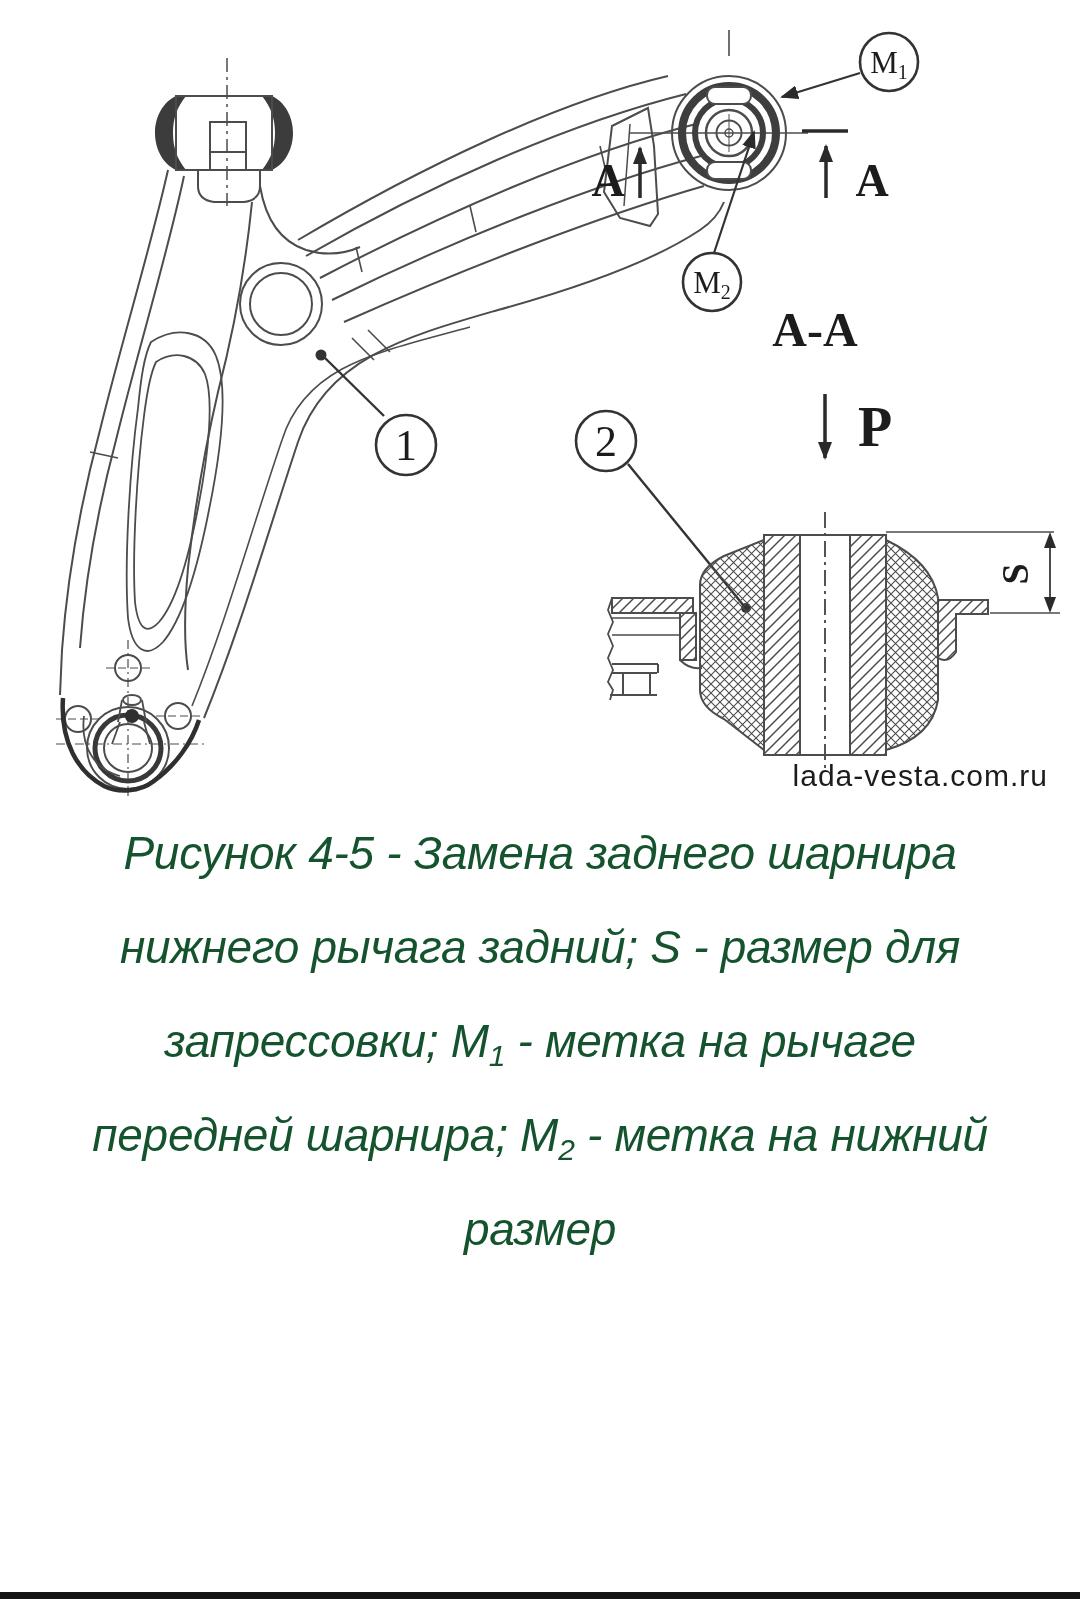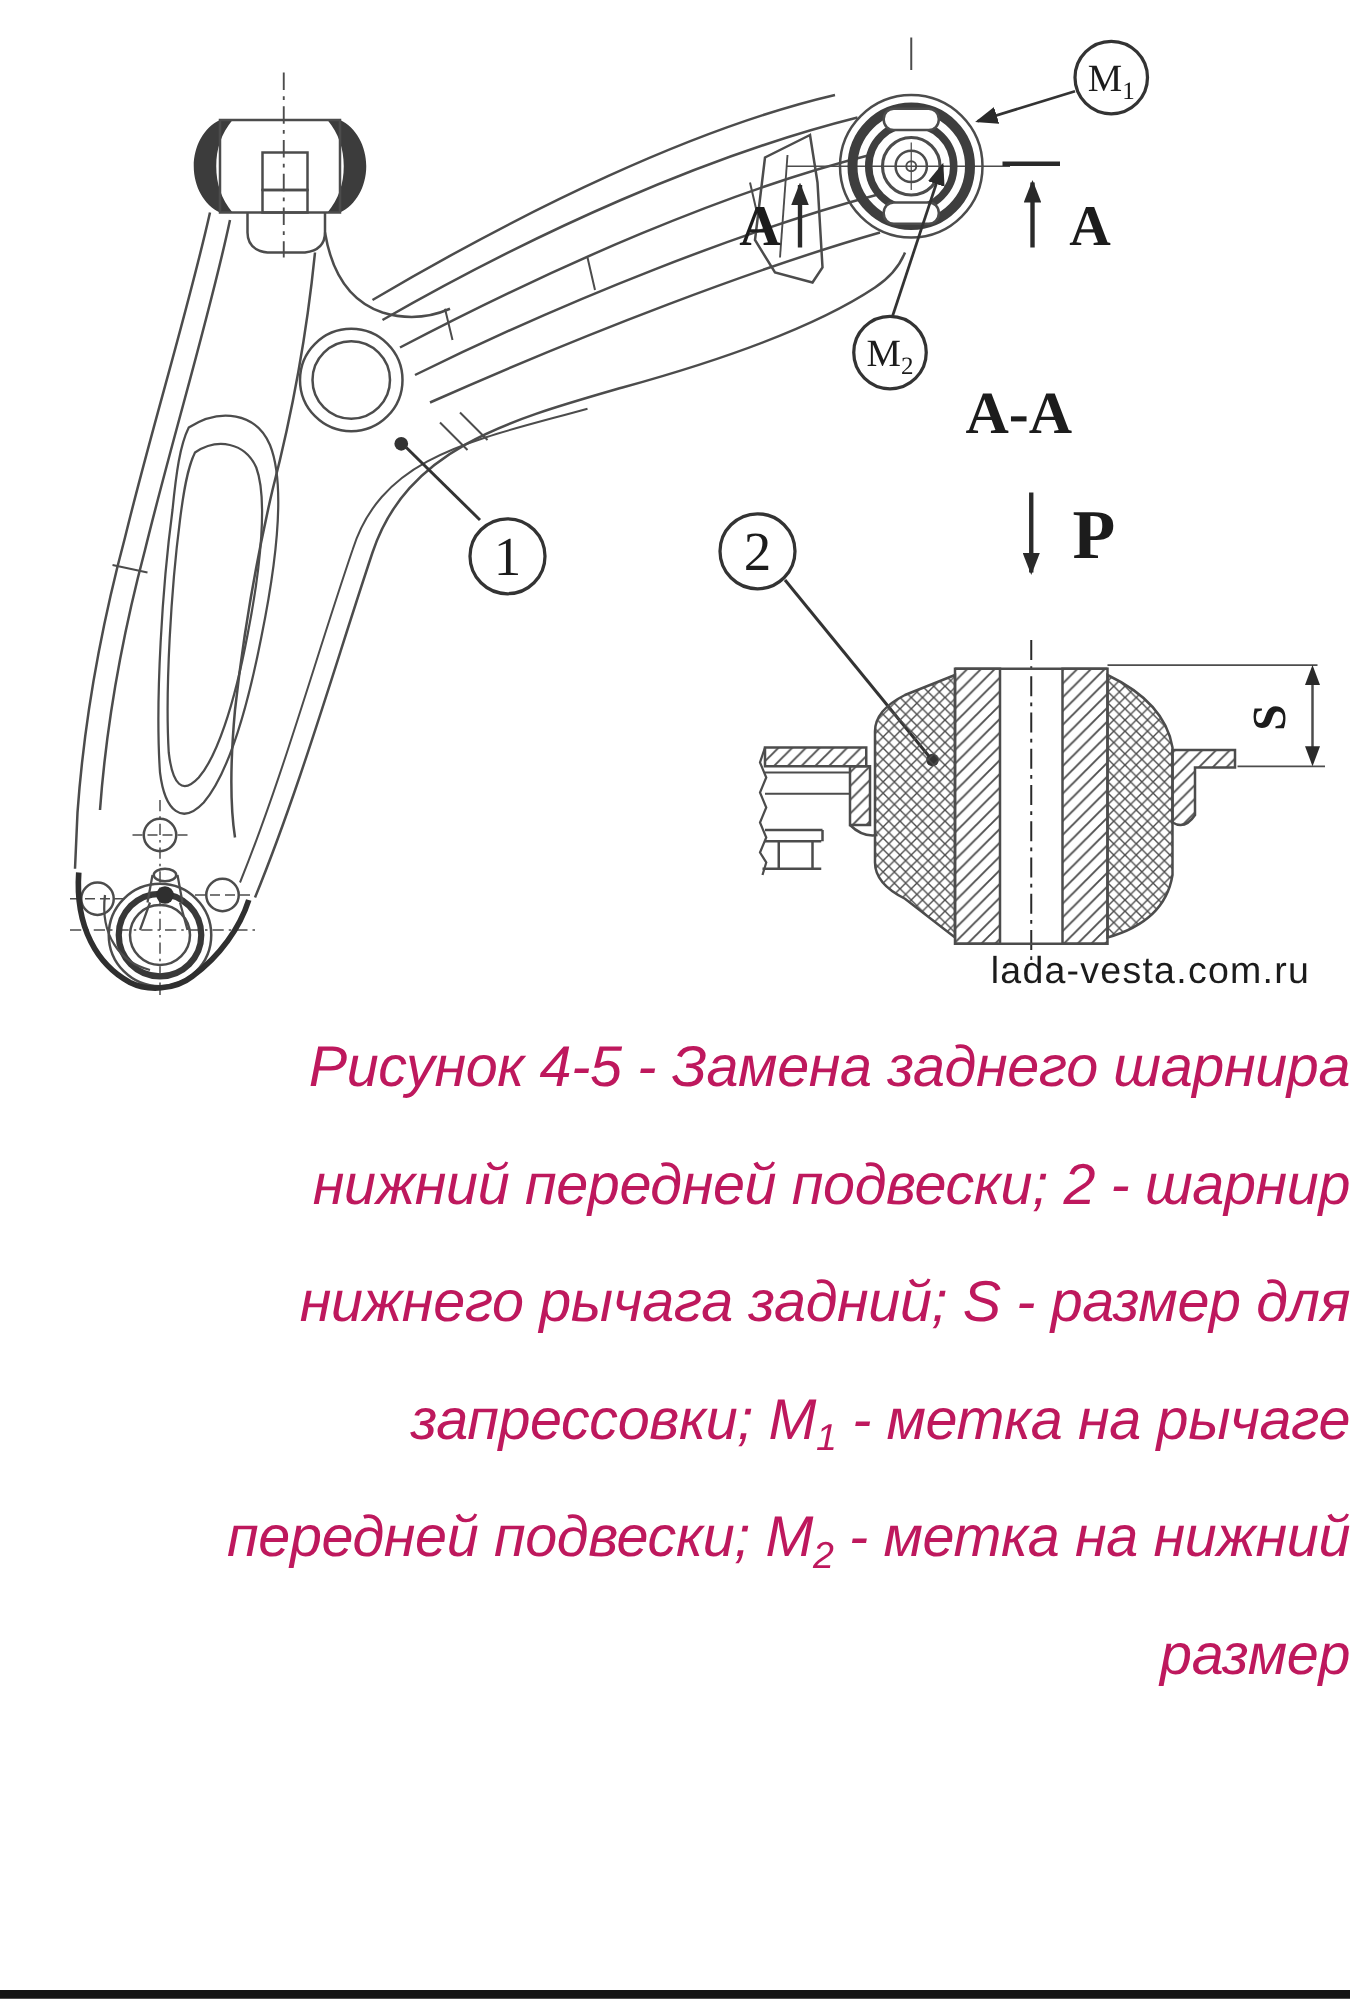--- a/index.html
+++ b/index.html
@@ -4,22 +4,22 @@
 <style>
   html,body{margin:0;padding:0;}
   body{
     width:1080px;height:1599px;position:relative;overflow:hidden;
     background:#ffffff;font-family:"Liberation Sans",sans-serif;
   }
   .stage{position:absolute;inset:0;}
   svg text{font-family:"Liberation Serif",serif;fill:#1c1c1c;}
   .wm{font-family:"Liberation Sans",sans-serif;letter-spacing:1px;}
   .caption{
-    position:absolute;left:0;top:806px;width:1080px;text-align:right;
-    font-style:italic;font-size:46px;line-height:94px;color:#be185d;
+    position:absolute;left:0;top:806px;width:1080px;text-align:center;
+    font-style:italic;font-size:46px;line-height:94px;color:#14532d;
     letter-spacing:-0.3px;
   }
   .cap-line{height:94px;white-space:nowrap;}
   .cap-line .sub{font-size:30px;vertical-align:-9px;}
   .bottom-bar{
     position:absolute;left:0;top:1592px;width:1080px;height:7px;background:#141414;
   }
 </style>
 </head>
 <body>
@@ -195,20 +195,19 @@
       <text x="1028" y="574" text-anchor="middle" font-size="38" font-weight="bold" stroke="none" transform="rotate(-90 1028 574)">S</text>
     </g>
   </g>
 
   <text class="wm" x="1048" y="786" text-anchor="end" font-size="30" fill="#bdbdbd">lada-vesta.com.ru</text>
 </svg>
 </div>
 
 <div class="caption">
   <div class="cap-line"><span>Рисунок 4-5 - Замена заднего шарнира</span></div>
-  <div class="cap-line"><span>нижний передней подвески; 2 - шарнир</span></div>
   <div class="cap-line"><span>нижнего рычага задний; S - размер для</span></div>
   <div class="cap-line"><span>запрессовки; M</span><span class="sub">1</span><span> - метка на рычаге</span></div>
-  <div class="cap-line"><span>передней подвески; M</span><span class="sub">2</span><span> - метка на нижний</span></div>
+  <div class="cap-line"><span>передней шарнира; M</span><span class="sub">2</span><span> - метка на нижний</span></div>
   <div class="cap-line"><span>размер</span></div>
 </div>
 
 <div class="bottom-bar"></div>
 
 </body></html>

